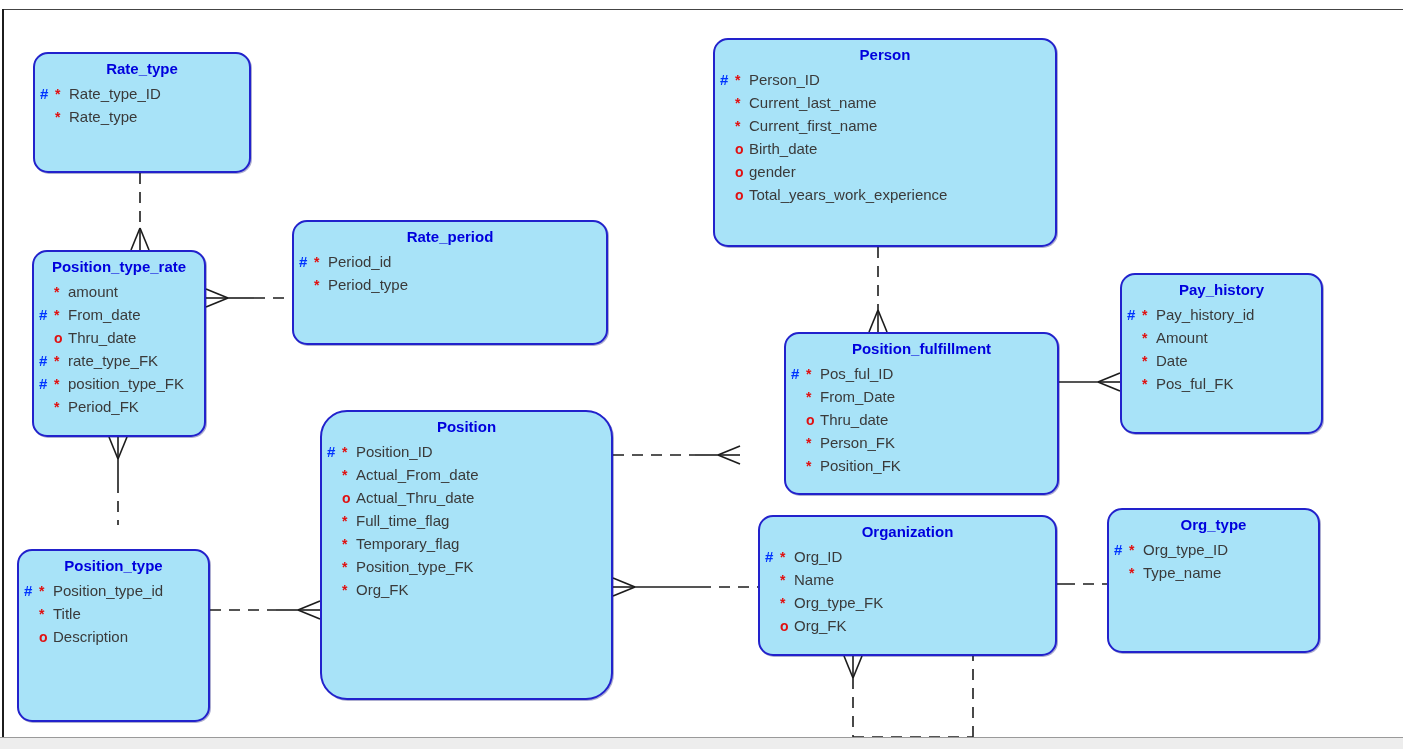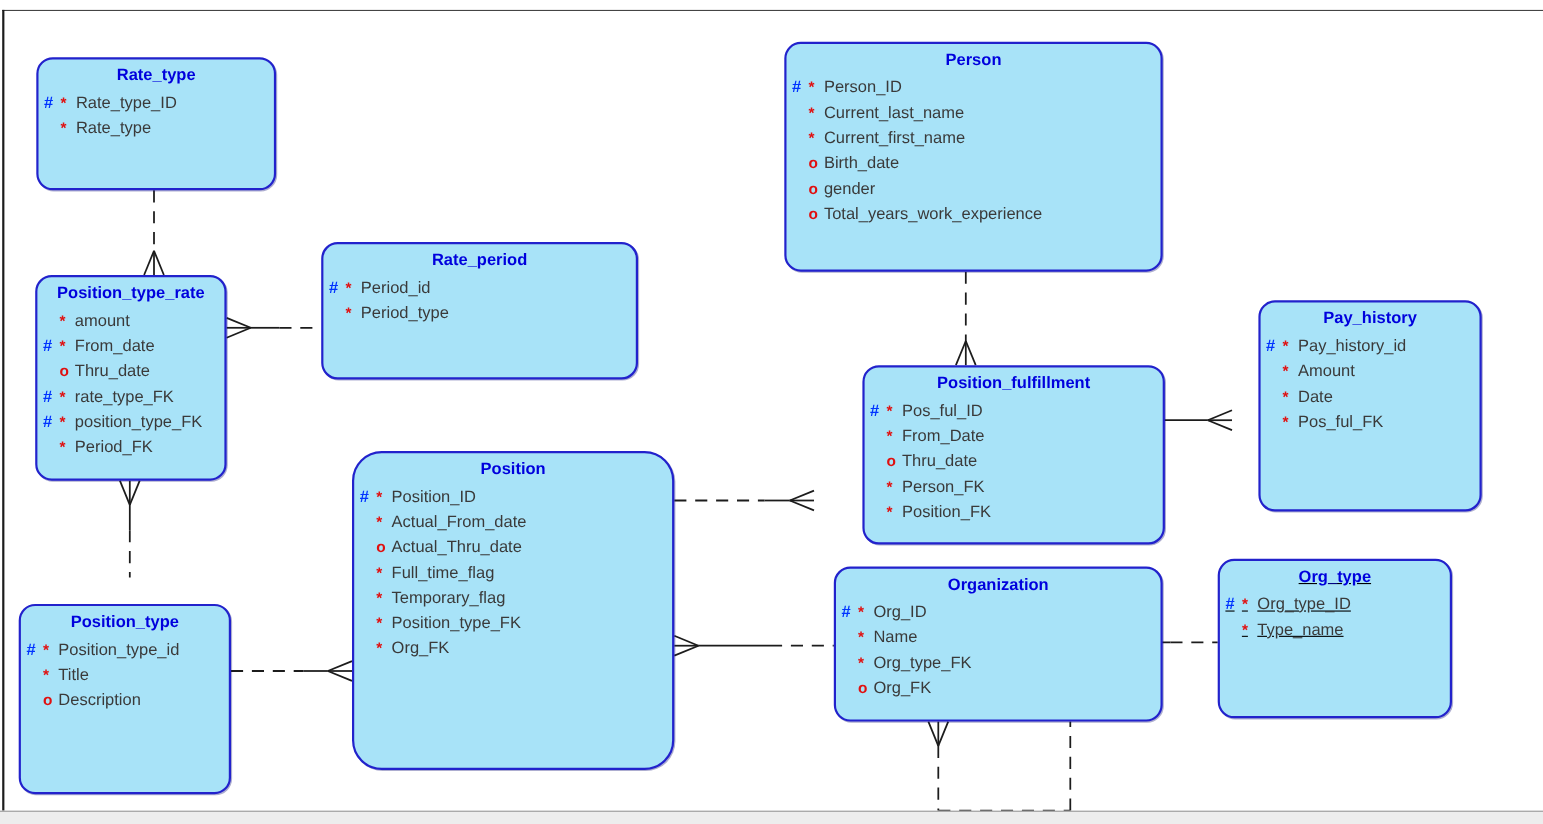--- a/index.html
+++ b/index.html
@@ -193,21 +193,21 @@
     <span class="mark">*</span>
     <span class="attr-name">position_type_FK</span>
   </div>
         <div class="attr-row">
     <span class="pk"></span>
     <span class="mark">*</span>
     <span class="attr-name">Period_FK</span>
   </div>
       </div>
   </div>
-    <div class="entity" style="left: 292px; top: 220px; width: 288px; height: 125px;">
+    <div class="entity" style="left: 292px; top: 220px; width: 316px; height: 125px;">
     <div class="entity-title">Rate_period</div>
     <div class="entity-rows">
         <div class="attr-row">
     <span class="pk">#</span>
     <span class="mark">*</span>
     <span class="attr-name">Period_id</span>
   </div>
         <div class="attr-row">
     <span class="pk"></span>
     <span class="mark">*</span>
@@ -273,21 +273,21 @@
     <span class="mark">*</span>
     <span class="attr-name">Person_FK</span>
   </div>
         <div class="attr-row">
     <span class="pk"></span>
     <span class="mark">*</span>
     <span class="attr-name">Position_FK</span>
   </div>
       </div>
   </div>
-    <div class="entity" style="left: 1120px; top: 273px; width: 203px; height: 192px; margin-left: 24px;">
+    <div class="entity" style="left: 1120px; top: 273px; width: 203px; height: 161px;">
     <div class="entity-title">Pay_history</div>
     <div class="entity-rows">
         <div class="attr-row">
     <span class="pk">#</span>
     <span class="mark">*</span>
     <span class="attr-name">Pay_history_id</span>
   </div>
         <div class="attr-row">
     <span class="pk"></span>
     <span class="mark">*</span>
@@ -383,21 +383,21 @@
     <span class="mark">*</span>
     <span class="attr-name">Org_type_FK</span>
   </div>
         <div class="attr-row">
     <span class="pk"></span>
     <span class="mark">o</span>
     <span class="attr-name">Org_FK</span>
   </div>
       </div>
   </div>
-    <div class="entity" style="left: 1107px; top: 508px; width: 213px; height: 145px; text-decoration: underline;">
+    <div class="entity" style="left: 1107px; top: 508px; width: 213px; height: 145px;">
     <div class="entity-title">Org_type</div>
     <div class="entity-rows">
         <div class="attr-row">
     <span class="pk">#</span>
     <span class="mark">*</span>
     <span class="attr-name">Org_type_ID</span>
   </div>
         <div class="attr-row">
     <span class="pk"></span>
     <span class="mark">*</span>

